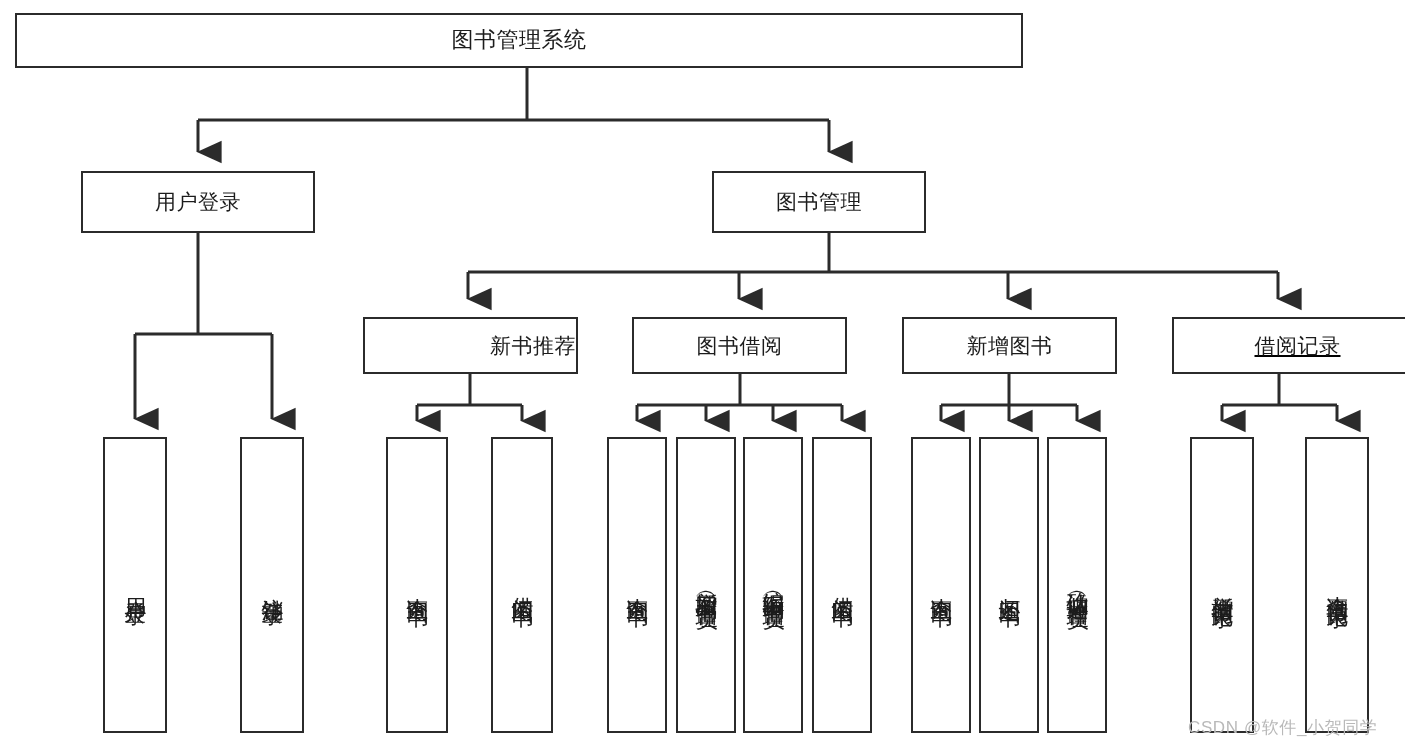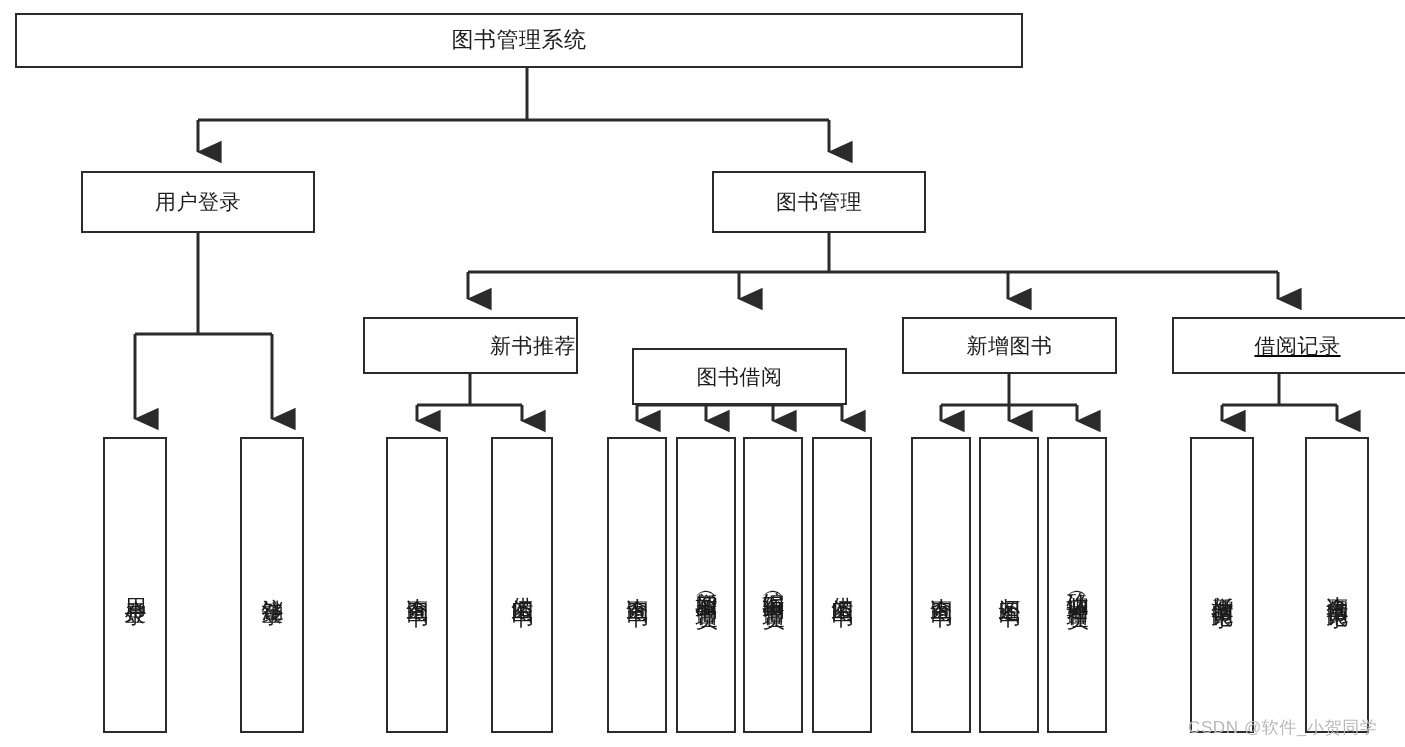--- a/index.html
+++ b/index.html
@@ -133,21 +133,21 @@
   <div class="node horiz" style="left:81px; top:171px; width:234px; height:62px;">
     <span class="label">用户登录</span>
   </div>
   <div class="node horiz" style="left:712px; top:171px; width:214px; height:62px;">
     <span class="label">图书管理</span>
   </div>
 
   <div class="node horiz" style="left:363px; top:317px; width:215px; height:57px;justify-content:flex-end;">
     <span class="label">新书推荐</span>
   </div>
-  <div class="node horiz" style="left:632px; top:317px; width:215px; height:57px;margin-top:31px;">
+  <div class="node horiz" style="left:632px; top:317px; width:215px; height:57px;">
     <span class="label">图书借阅</span>
   </div>
   <div class="node horiz" style="left:902px; top:317px; width:215px; height:57px;">
     <span class="label">新增图书</span>
   </div>
   <div class="node horiz" style="left:1172px; top:317px; width:251px; height:57px;text-decoration:underline;">
     <span class="label">借阅记录</span>
   </div>
 
   <div class="node vert" style="left:103px; top:437px; width:64px; height:296px;">

